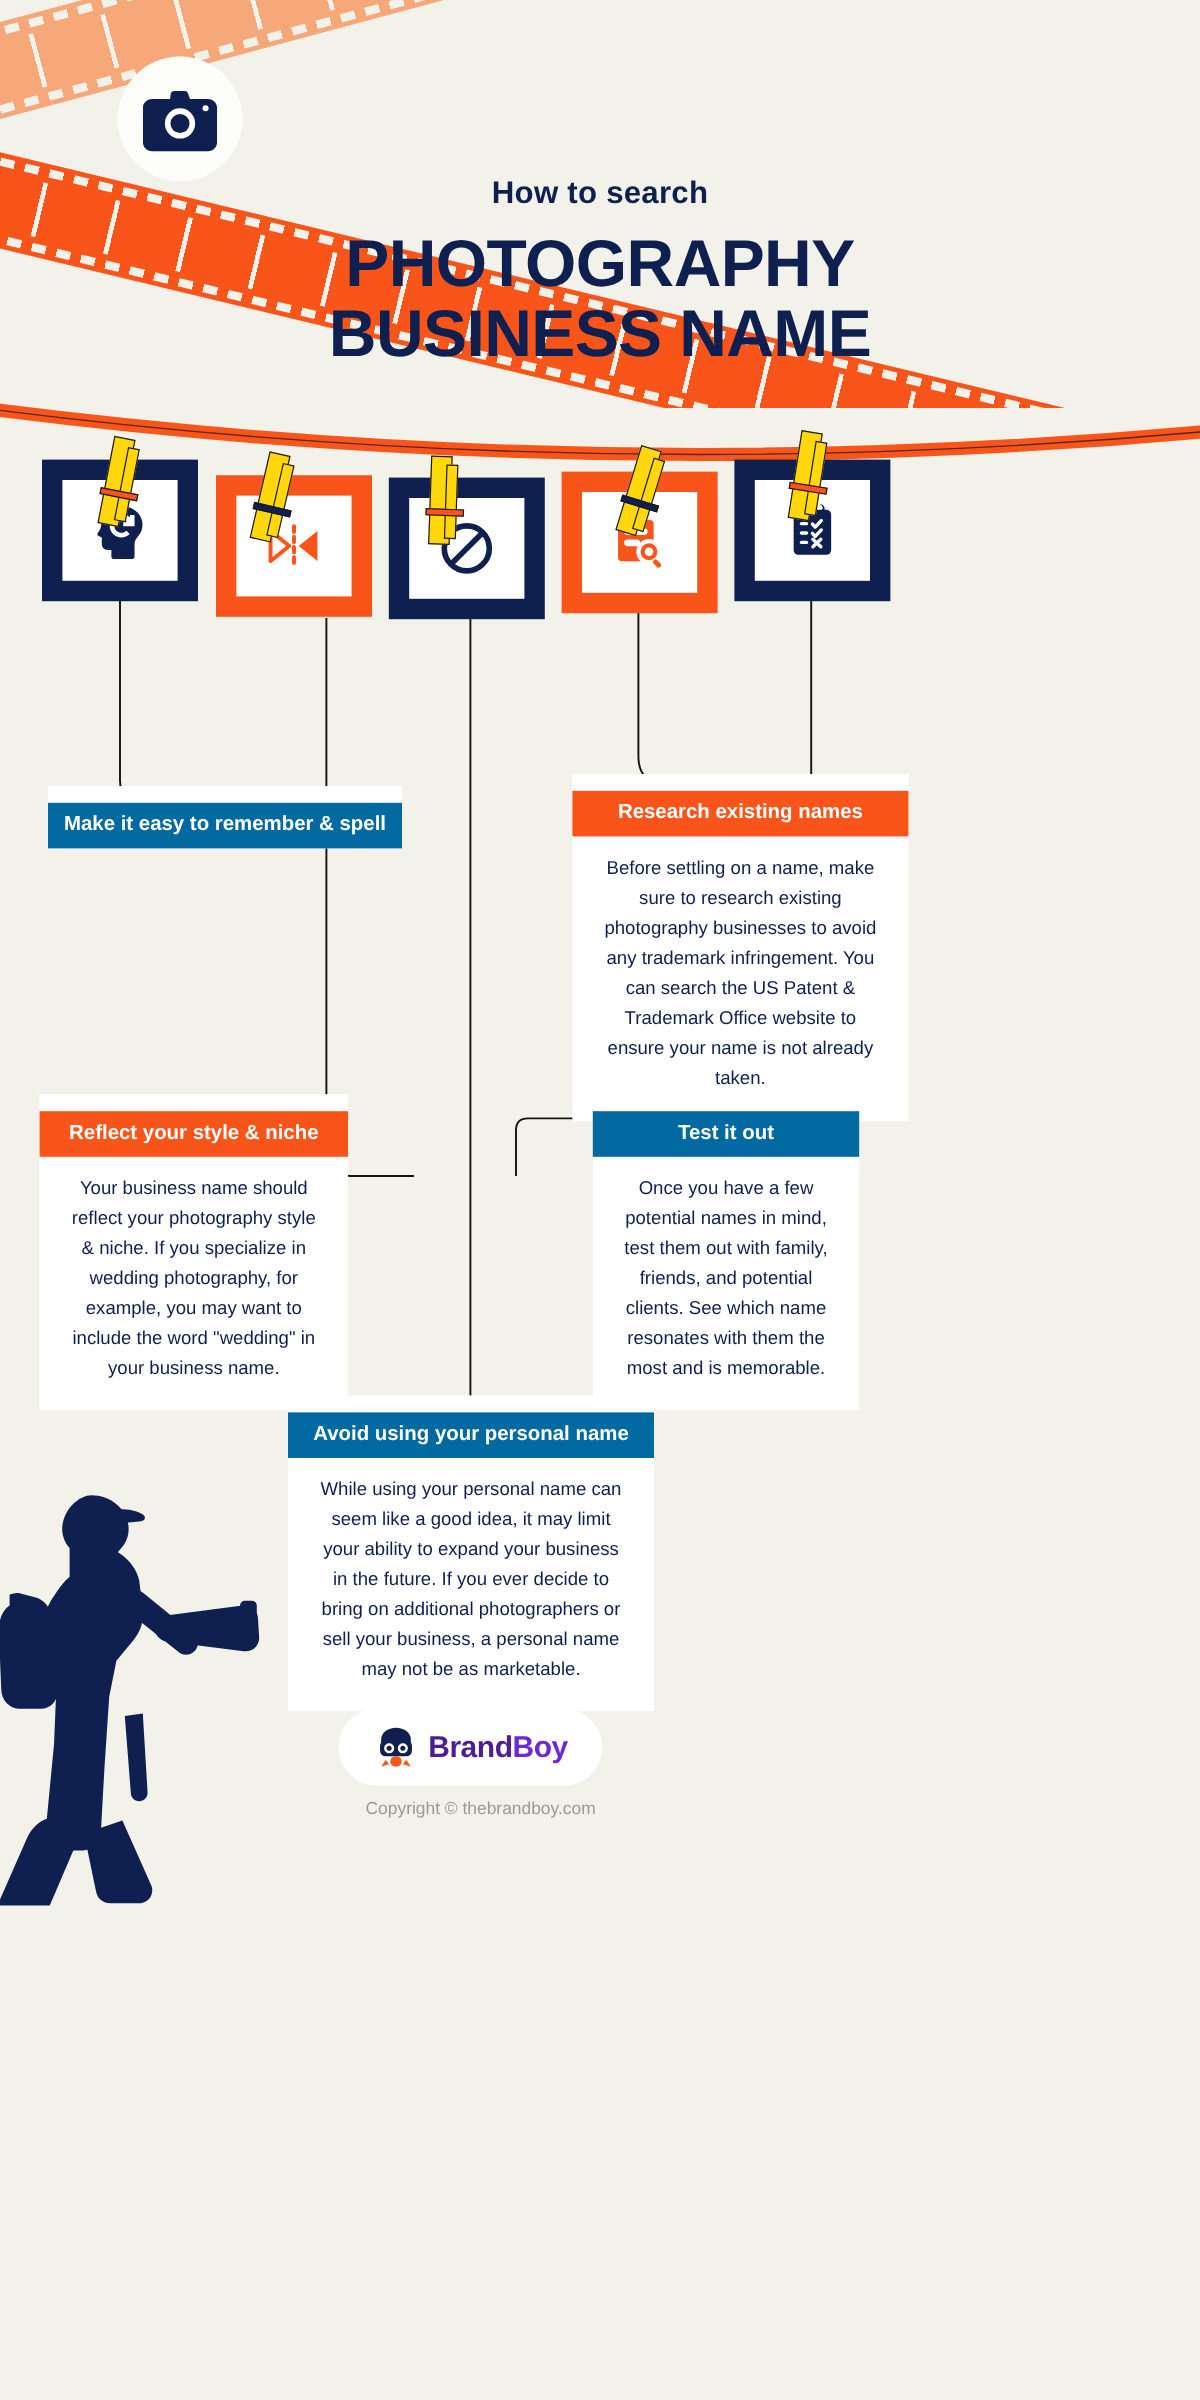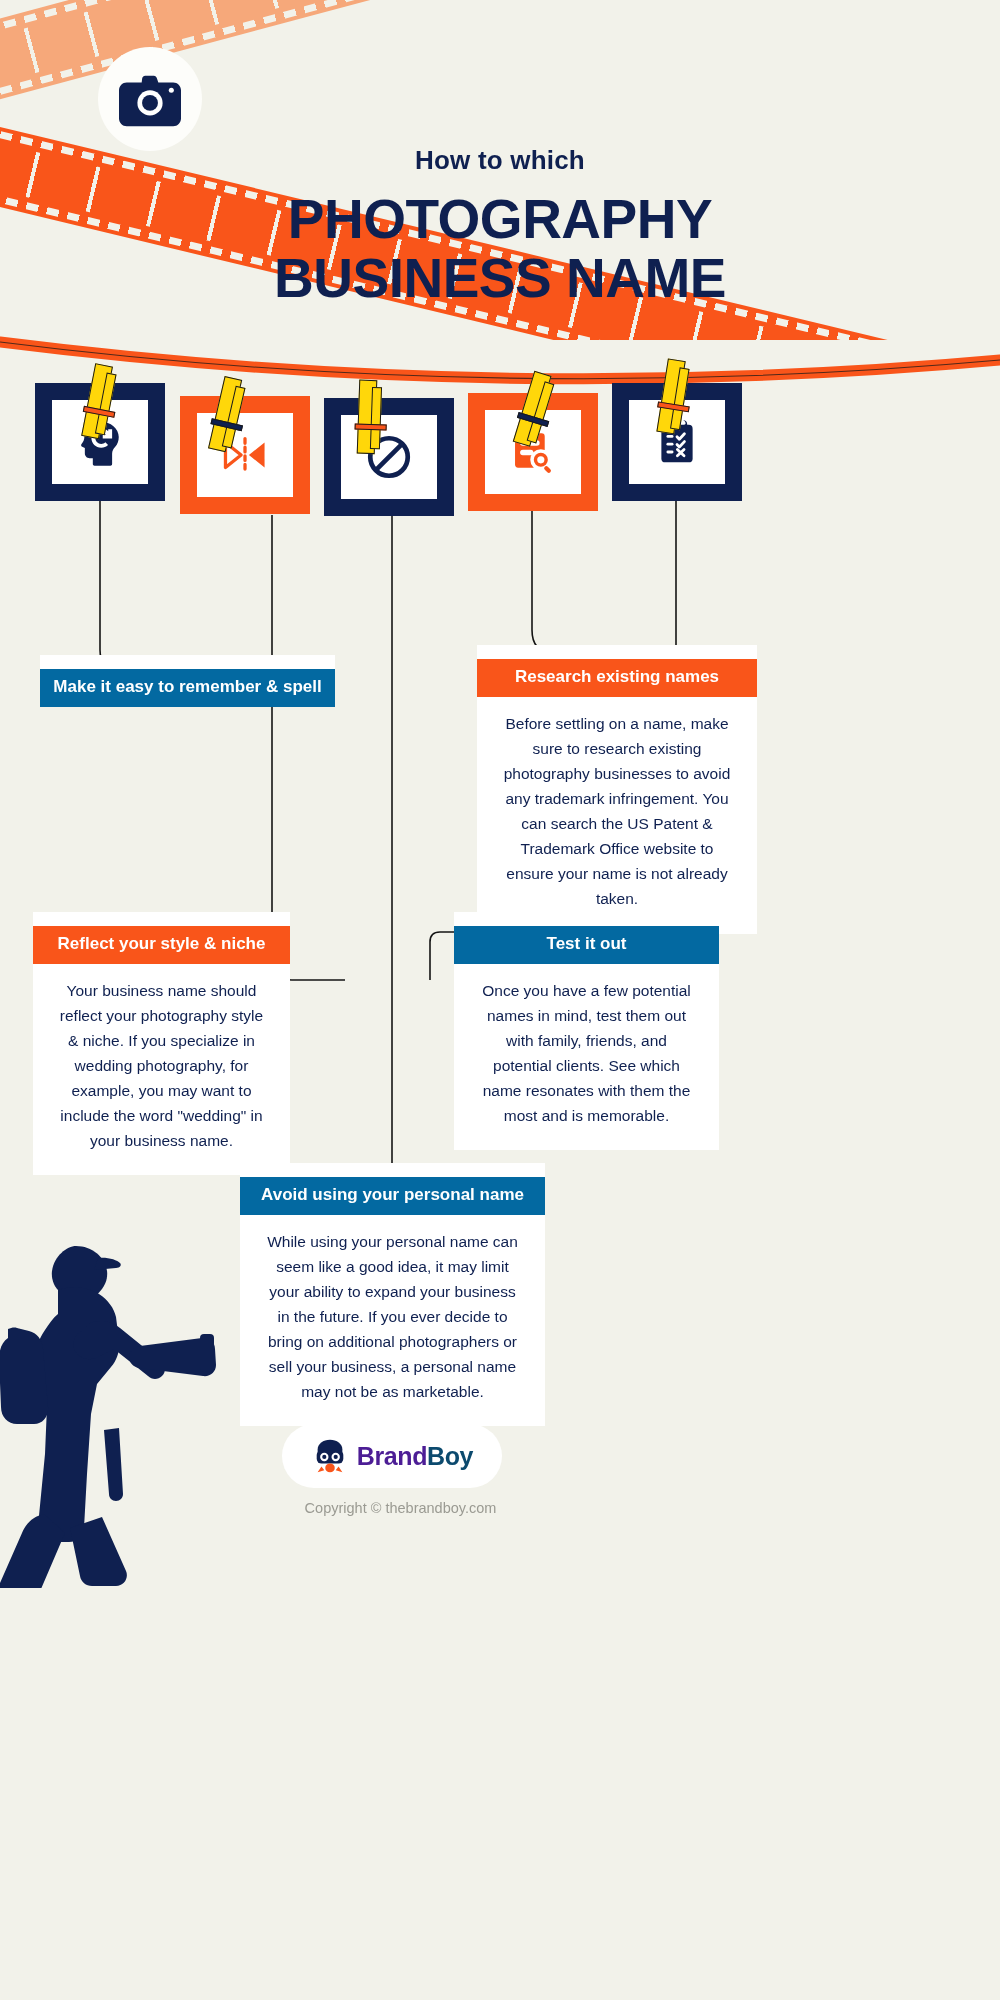--- a/index.html
+++ b/index.html
@@ -123,21 +123,21 @@
     left: 282px; top: 1424px;
     width: 220px; height: 64px;
     background: #ffffff;
     border-radius: 34px;
     display: flex; align-items: center; justify-content: center; gap: 8px;
     z-index: 5;
   }
   .logo-mark { width: 38px; height: 38px; display: block; }
   .logo-text { font-size: 25px; font-weight: bold; letter-spacing: -0.4px; }
   .logo-text .brand { color: #4c1d95; }
-  .logo-text .boy { color: #0c4a6e; }
+  .logo-text .boy { color: #6d28d9; }
   .copyright {
     position: absolute; left: 0; top: 1500px; width: 801px;
     text-align: center; font-size: 14.5px; color: #9a9a92; z-index: 5;
   }
 </style>
 </head>
 <body>
 
 <div id="page">
 
@@ -157,21 +157,21 @@
   <div class="camera-badge">
     <svg viewBox="0 0 64 56">
       <path fill="#0f2050" d="M20 4h16c1.6 0 2.6 1 3 2.4L40.6 11H56c4.4 0 8 3.6 8 8v29c0 4.4-3.6 8-8 8H8c-4.4 0-8-3.6-8-8V19c0-4.4 3.6-8 8-8h15.4L24 6.4C24.4 5 25.4 4 27 4z"></path>
       <circle cx="32" cy="32" r="13" fill="#ffffff"></circle>
       <circle cx="32" cy="32" r="8.2" fill="#0f2050"></circle>
       <circle cx="54" cy="19" r="2.6" fill="#ffffff"></circle>
     </svg>
   </div>
 
   <div class="title-block">
-    <div class="kicker">How to which</div>
+    <div class="kicker">How to search</div>
     <div class="main-title">
       <div>PHOTOGRAPHY</div>
       <div>BUSINESS NAME</div>
     </div>
   </div>
 
   <svg class="line-svg" viewBox="0 0 1000 90" preserveAspectRatio="none">
     <path d="M0,22 Q500,85 1000,40" stroke="#f9551a" stroke-width="11" fill="none" stroke-linecap="round"></path>
     <path d="M0,22 Q500,85 1000,40" stroke="#1a1a1a" stroke-width="1.1" fill="none" opacity="0.75"></path>
   </svg>
@@ -285,21 +285,21 @@
     <div class="card-head orange">Research existing names</div>
     <div class="card-body">Before settling on a name, make sure to research existing photography businesses to avoid any trademark infringement. You can search the US Patent &amp; Trademark Office website to ensure your name is not already taken.</div>
   </div>
 
   <div class="card" style="left:33px; top:912px; width:257px;">
     <div class="card-top-gap"></div>
     <div class="card-head orange">Reflect your style &amp; niche</div>
     <div class="card-body">Your business name should reflect your photography style &amp; niche. If you specialize in wedding photography, for example, you may want to include the word "wedding" in your business name.</div>
   </div>
 
-  <div class="card" style="left:454px; top:912px; width:265px;">
+  <div class="card" style="left:494px; top:912px; width:222px;">
     <div class="card-top-gap"></div>
     <div class="card-head navy">Test it out</div>
     <div class="card-body">Once you have a few potential names in mind, test them out with family, friends, and potential clients. See which name resonates with them the most and is memorable.</div>
   </div>
 
   <div class="card" style="left:240px; top:1163px; width:305px;">
     <div class="card-top-gap"></div>
     <div class="card-head navy">Avoid using your personal name</div>
     <div class="card-body">While using your personal name can seem like a good idea, it may limit your ability to expand your business in the future. If you ever decide to bring on additional photographers or sell your business, a personal name may not be as marketable.</div>
   </div>

